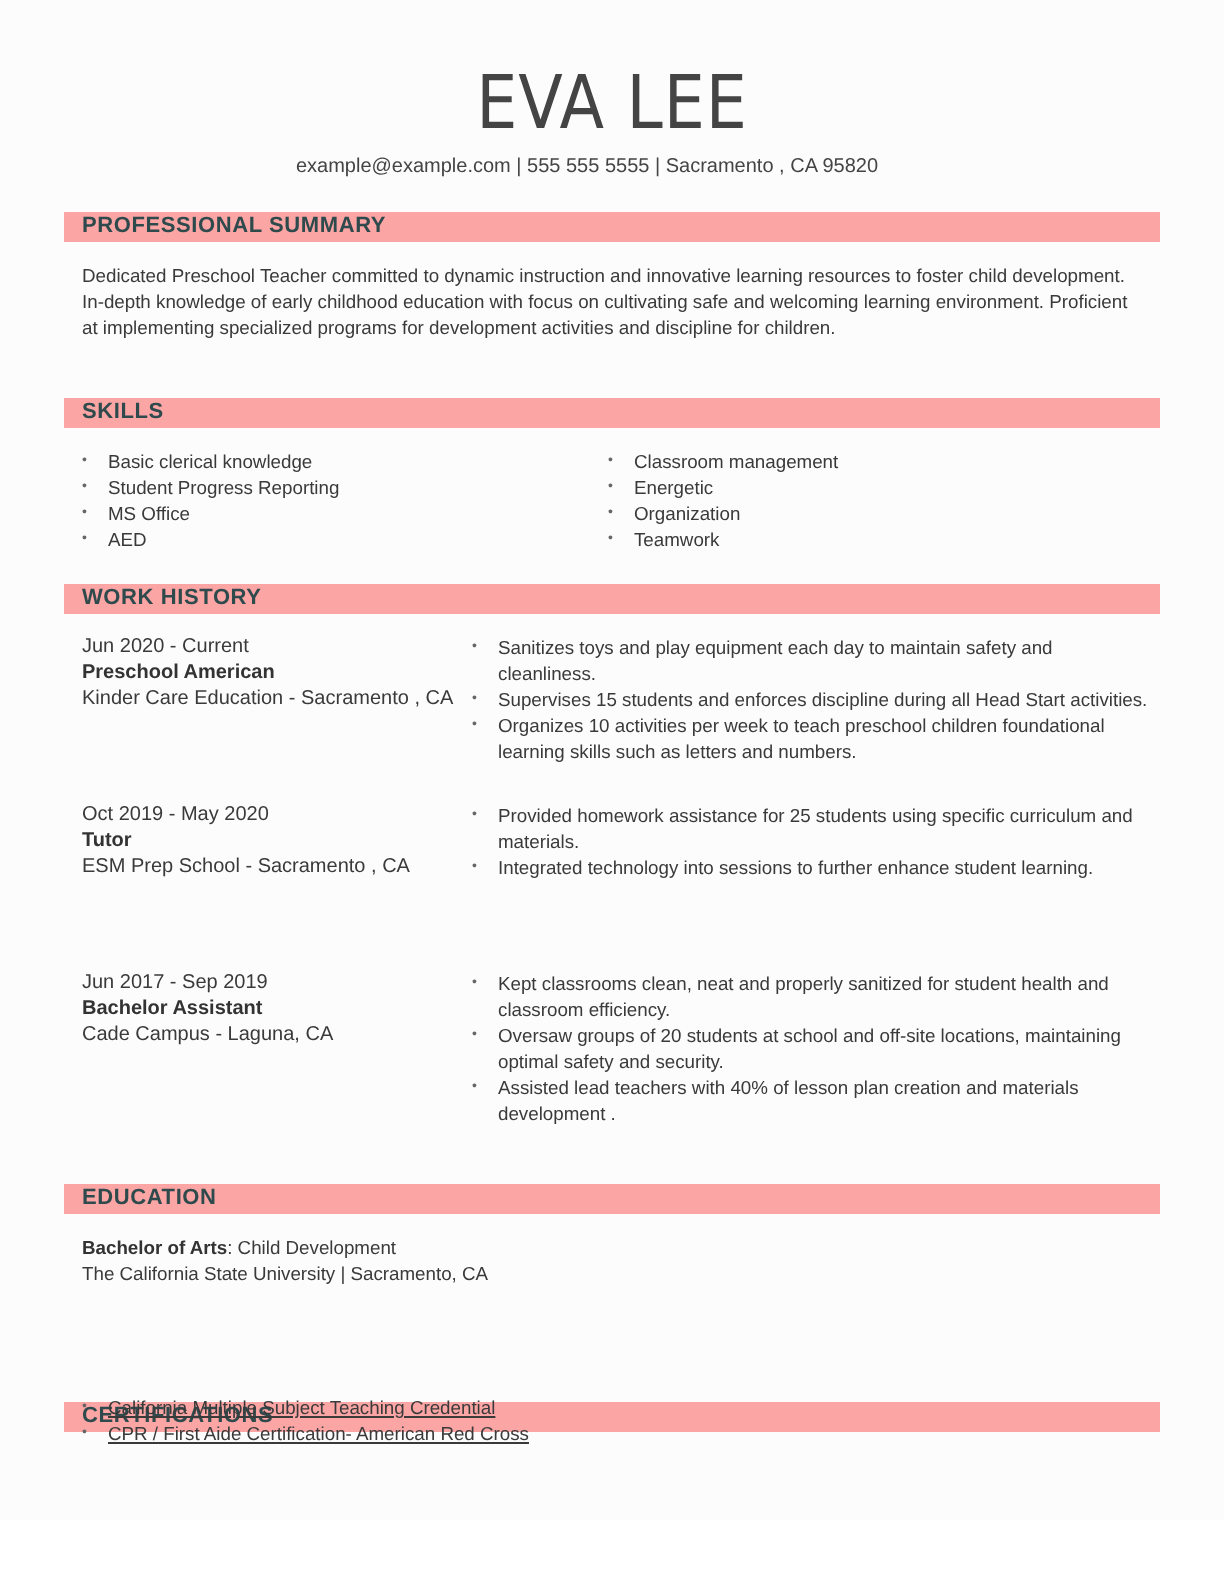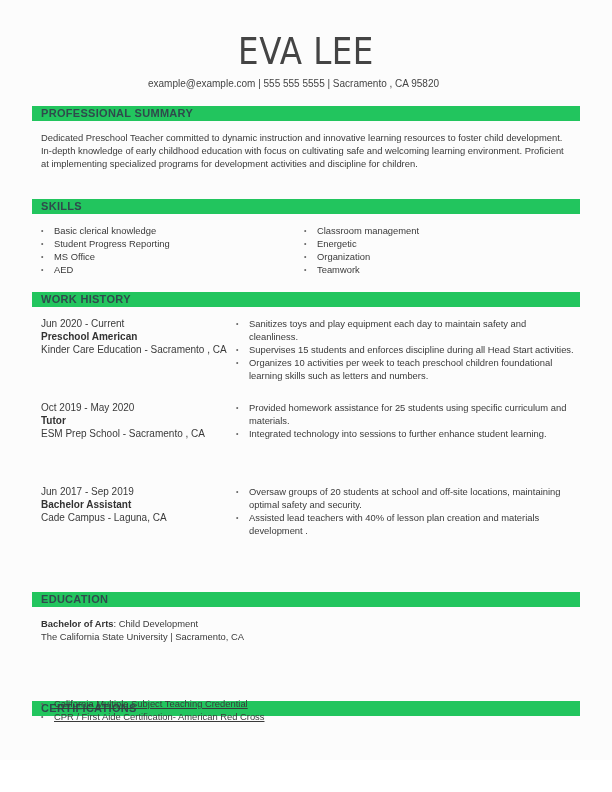--- a/index.html
+++ b/index.html
@@ -11,21 +11,21 @@
   .name {
     position: absolute; left: 0; width: 612px; top: 30px; text-align: center;
     font-size: 37px; letter-spacing: 0.5px; color: #444444; font-weight: normal;
     font-family: "DejaVu Sans", sans-serif; transform: scaleX(0.88);
   }
   .contact {
     position: absolute; left: 16px; width: 555px; top: 78px; text-align: center;
     font-size: 10px; color: #444;
   }
   .sec-bar {
-    position: absolute; left: 32px; width: 548px; height: 15px; background: #22c55e;
+    position: absolute; left: 32px; width: 548px; height: 15px; background: #fca5a5;
   }
   .sec-title {
     position: absolute; left: 9px; top: 1px; font-size: 11px; font-weight: bold;
     color: #2f4a4c; letter-spacing: 0.3px; line-height: 13px;
   }
   .txt { position: absolute; font-size: 9.4px; line-height: 13px; color: #3a3a3a; }
   .summary { left: 41px; top: 131px; width: 530px; }
   ul.bul { list-style: none; margin: 0; padding: 0; }
   ul.bul li { position: relative; padding-left: 13px; }
   ul.bul li::before {
@@ -98,20 +98,21 @@
   </ul>
 </div>
 
 <div class="job-left txt" style="top:485px">
   <div>Jun 2017 - Sep 2019</div>
   <div class="bold">Bachelor Assistant</div>
   <div>Cade Campus - Laguna, CA</div>
 </div>
 <div class="job-right txt" style="top:485px">
   <ul class="bul">
+    <li>Kept classrooms clean, neat and properly sanitized for student health and classroom efficiency.</li>
     <li>Oversaw groups of 20 students at school and off-site locations, maintaining optimal safety and security.</li>
     <li>Assisted lead teachers with 40% of lesson plan creation and materials development .</li>
   </ul>
 </div>
 
 <div class="sec-bar" style="top:592px">
   <div class="sec-title">EDUCATION</div>
 </div>
 <div class="txt edu">
   <div><span class="bold">Bachelor of Arts</span><span>: Child Development</span></div>

